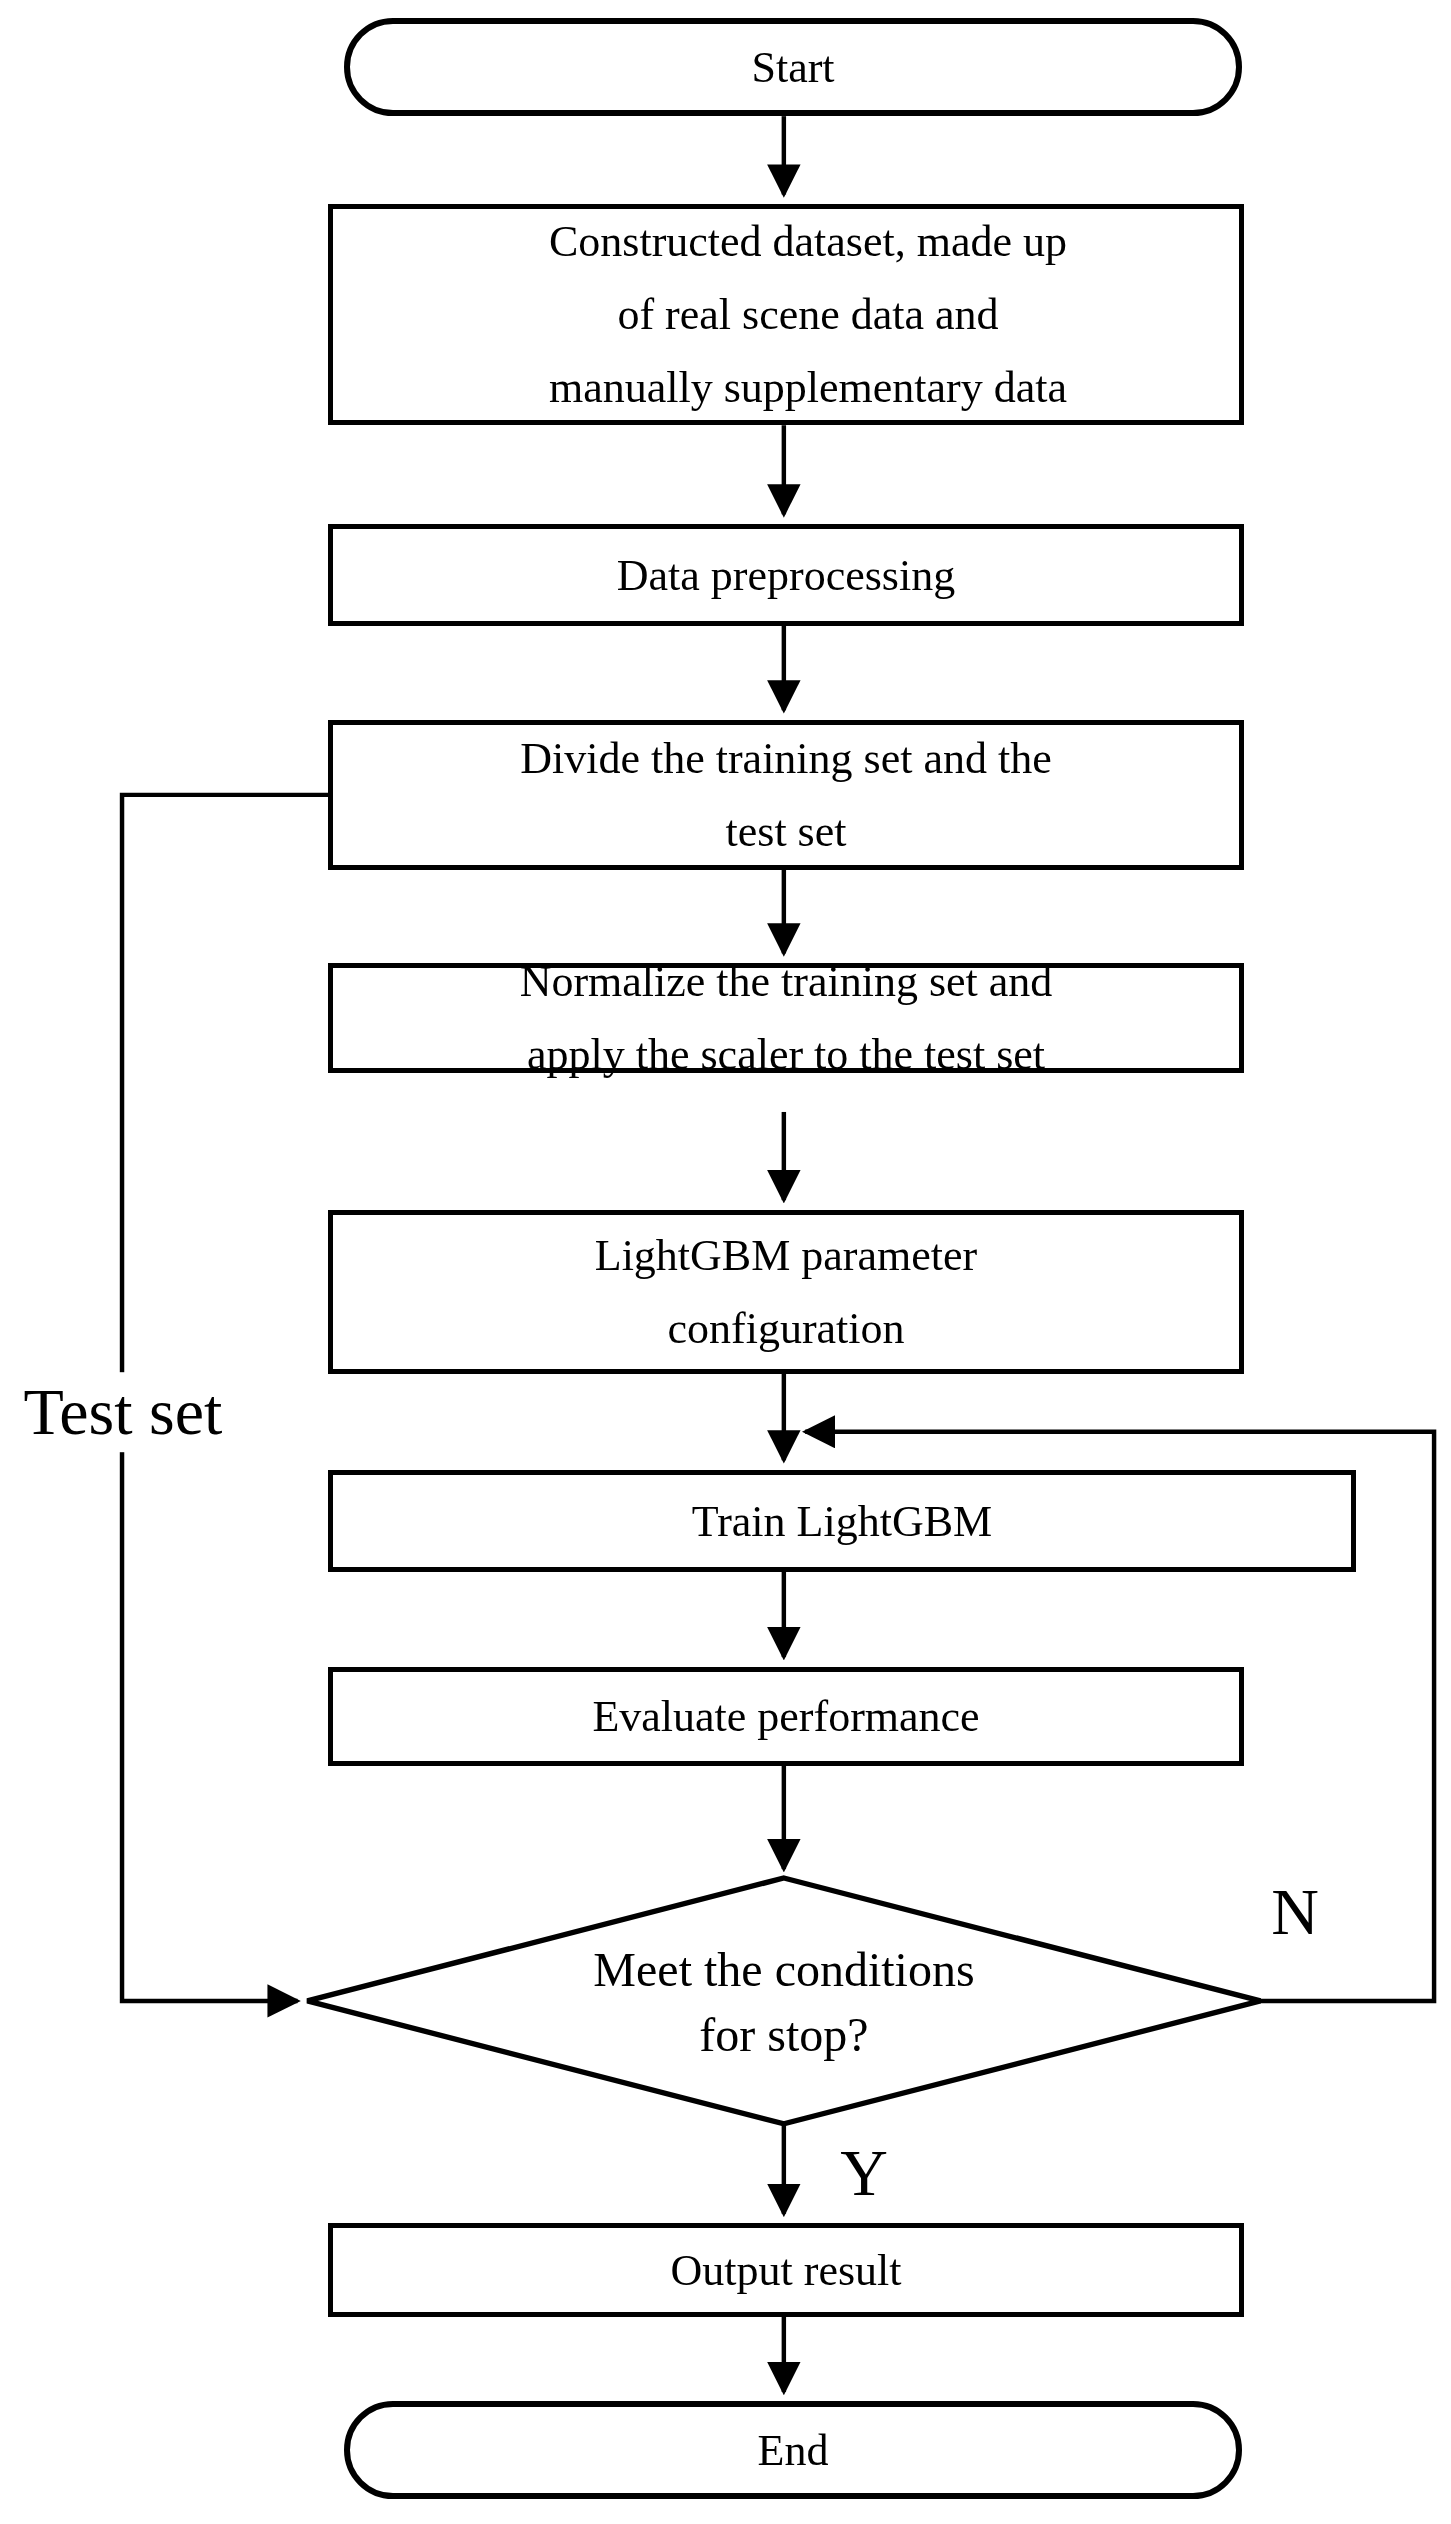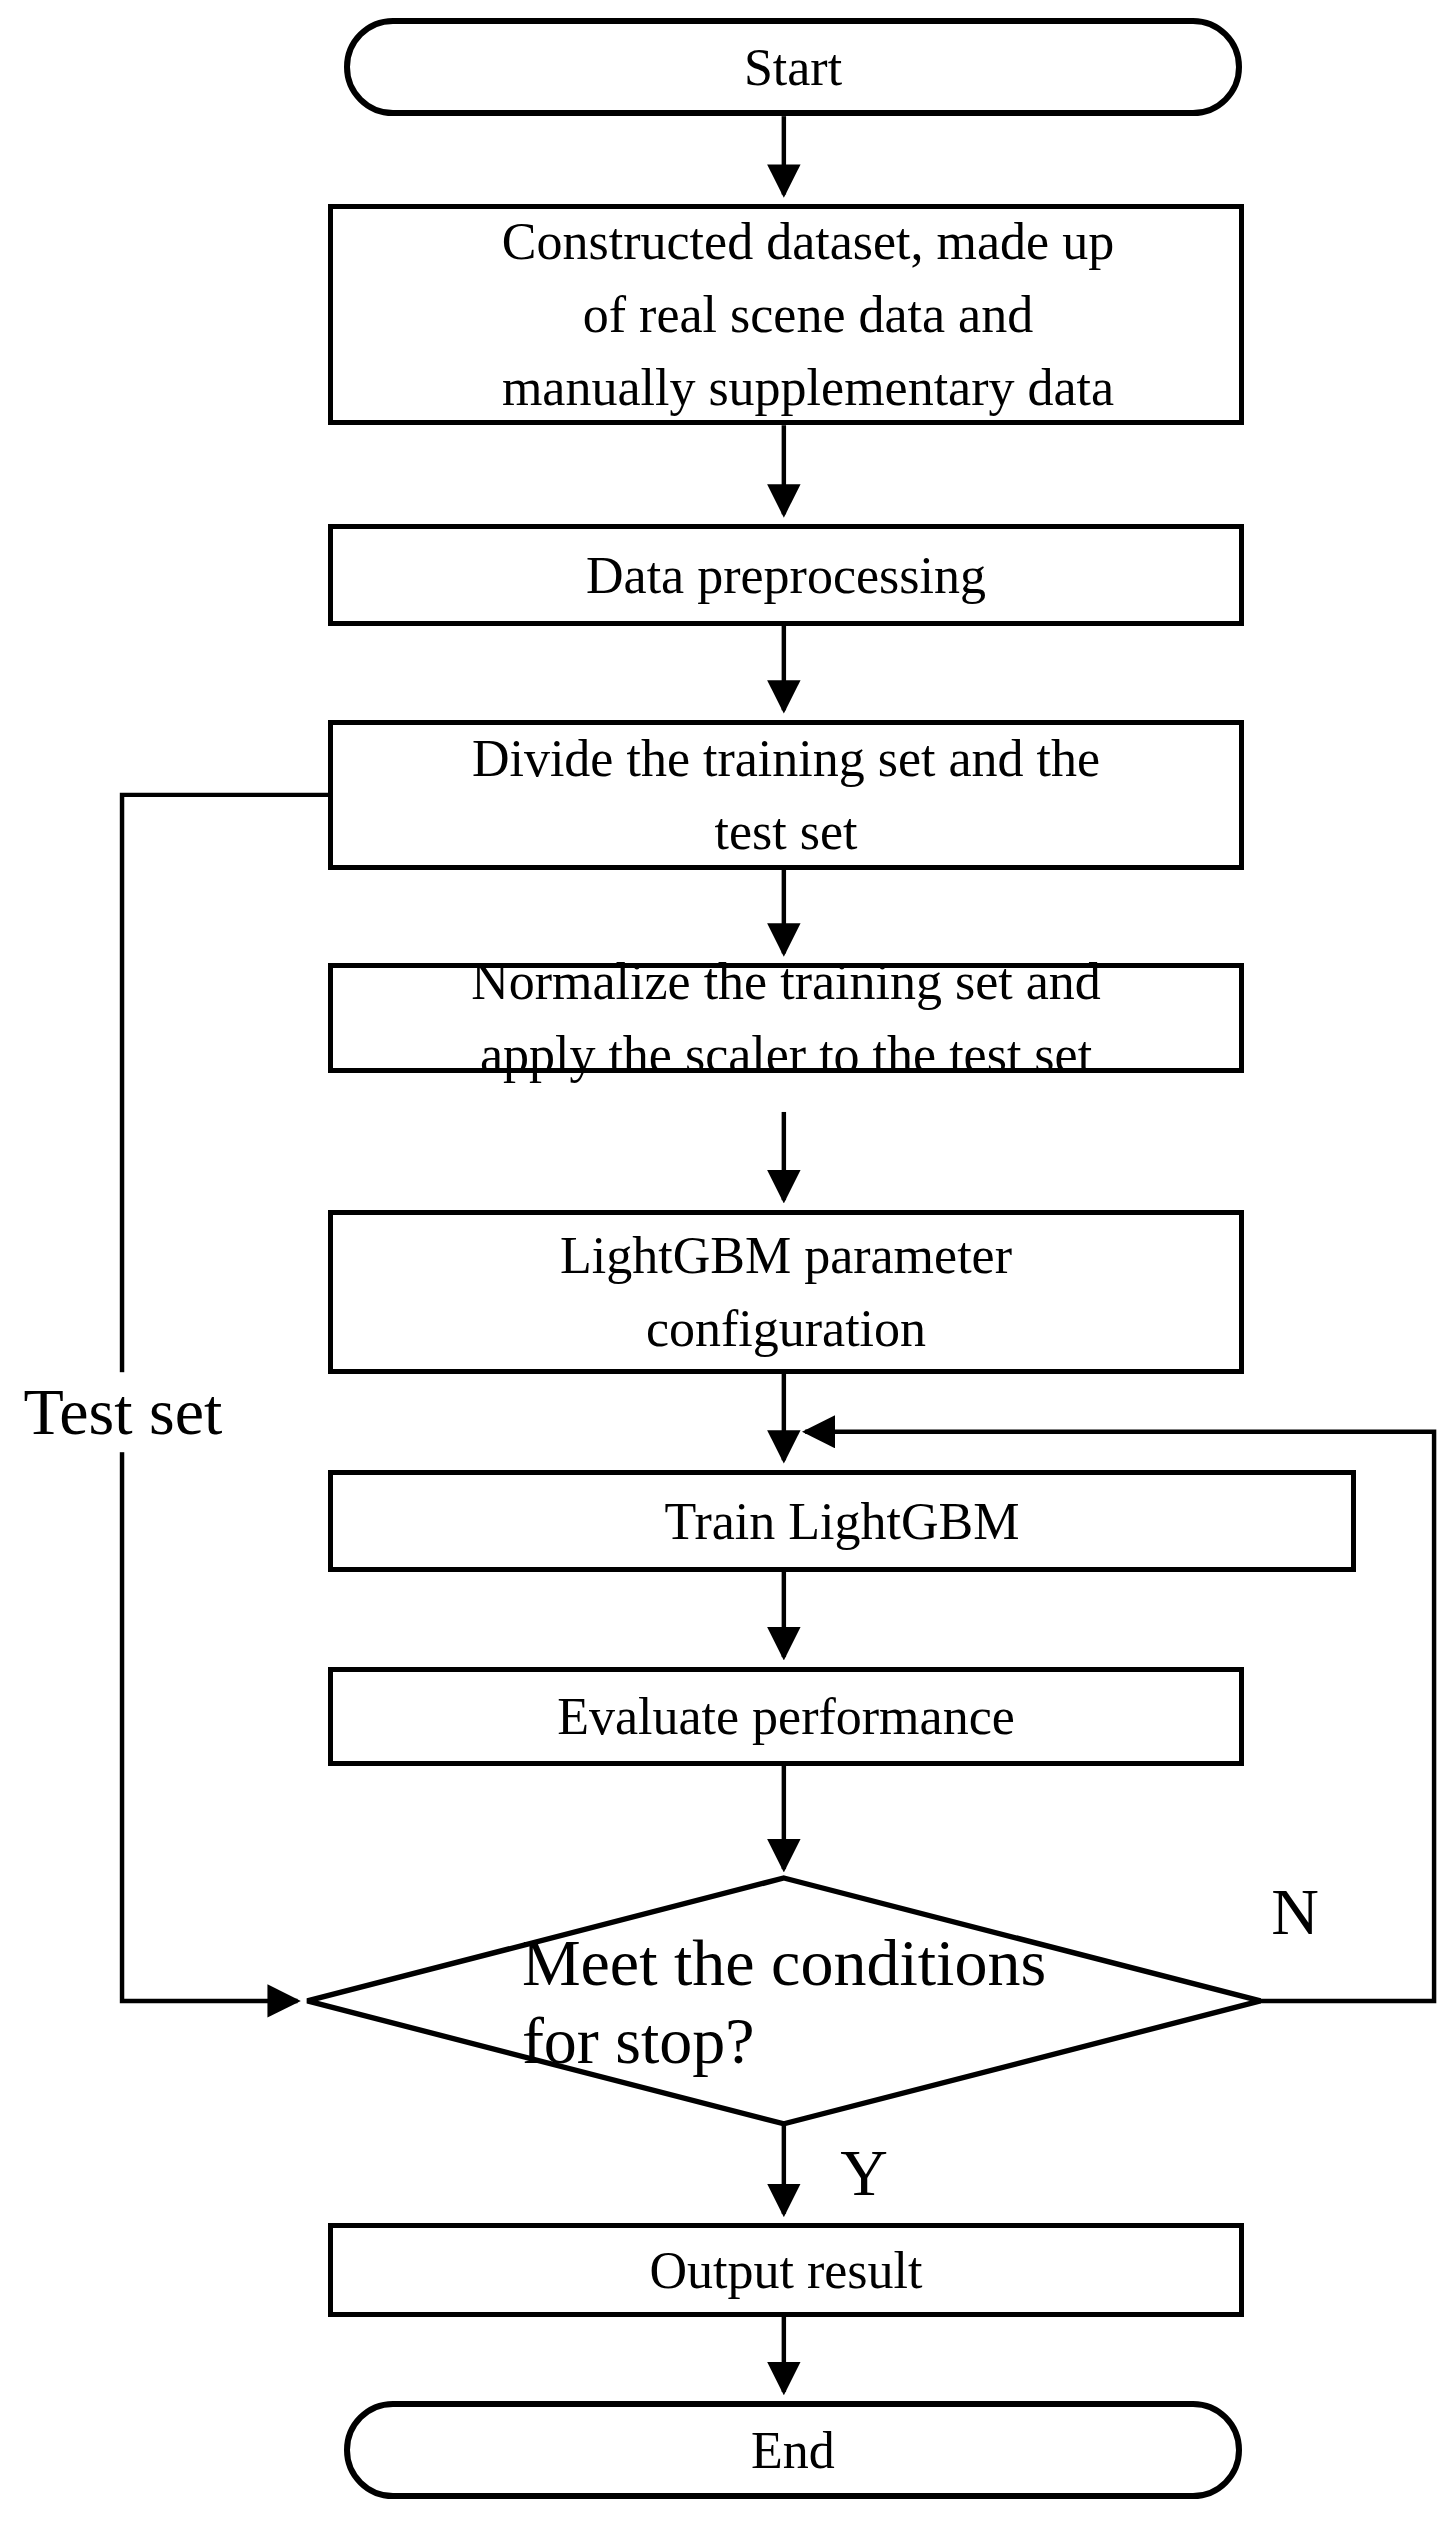--- a/index.html
+++ b/index.html
@@ -24,39 +24,39 @@
   }
   .node {
     position: absolute;
     box-sizing: border-box;
     background: #ffffff;
     border: 5.3px solid #000000;
     display: flex;
     align-items: center;
     justify-content: center;
     text-align: center;
-    font-size: 52px;
+    font-size: 44px;
     line-height: 73px;
     white-space: pre-line;
   }
   .stadium {
     border-radius: 55px;
     border-width: 6.2px;
   }
   .diamond-text {
     position: absolute;
     box-sizing: border-box;
     background: transparent;
     border: none;
     display: flex;
     align-items: center;
     justify-content: center;
-    text-align: left;
-    font-size: 66px;
-    line-height: 78px;
+    text-align: center;
+    font-size: 48px;
+    line-height: 65px;
     white-space: pre-line;
   }
   .edge-label {
     position: absolute;
     font-size: 66px;
     line-height: 69px;
     white-space: nowrap;
   }
   .edge-label.on-line {
     background: #ffffff;

